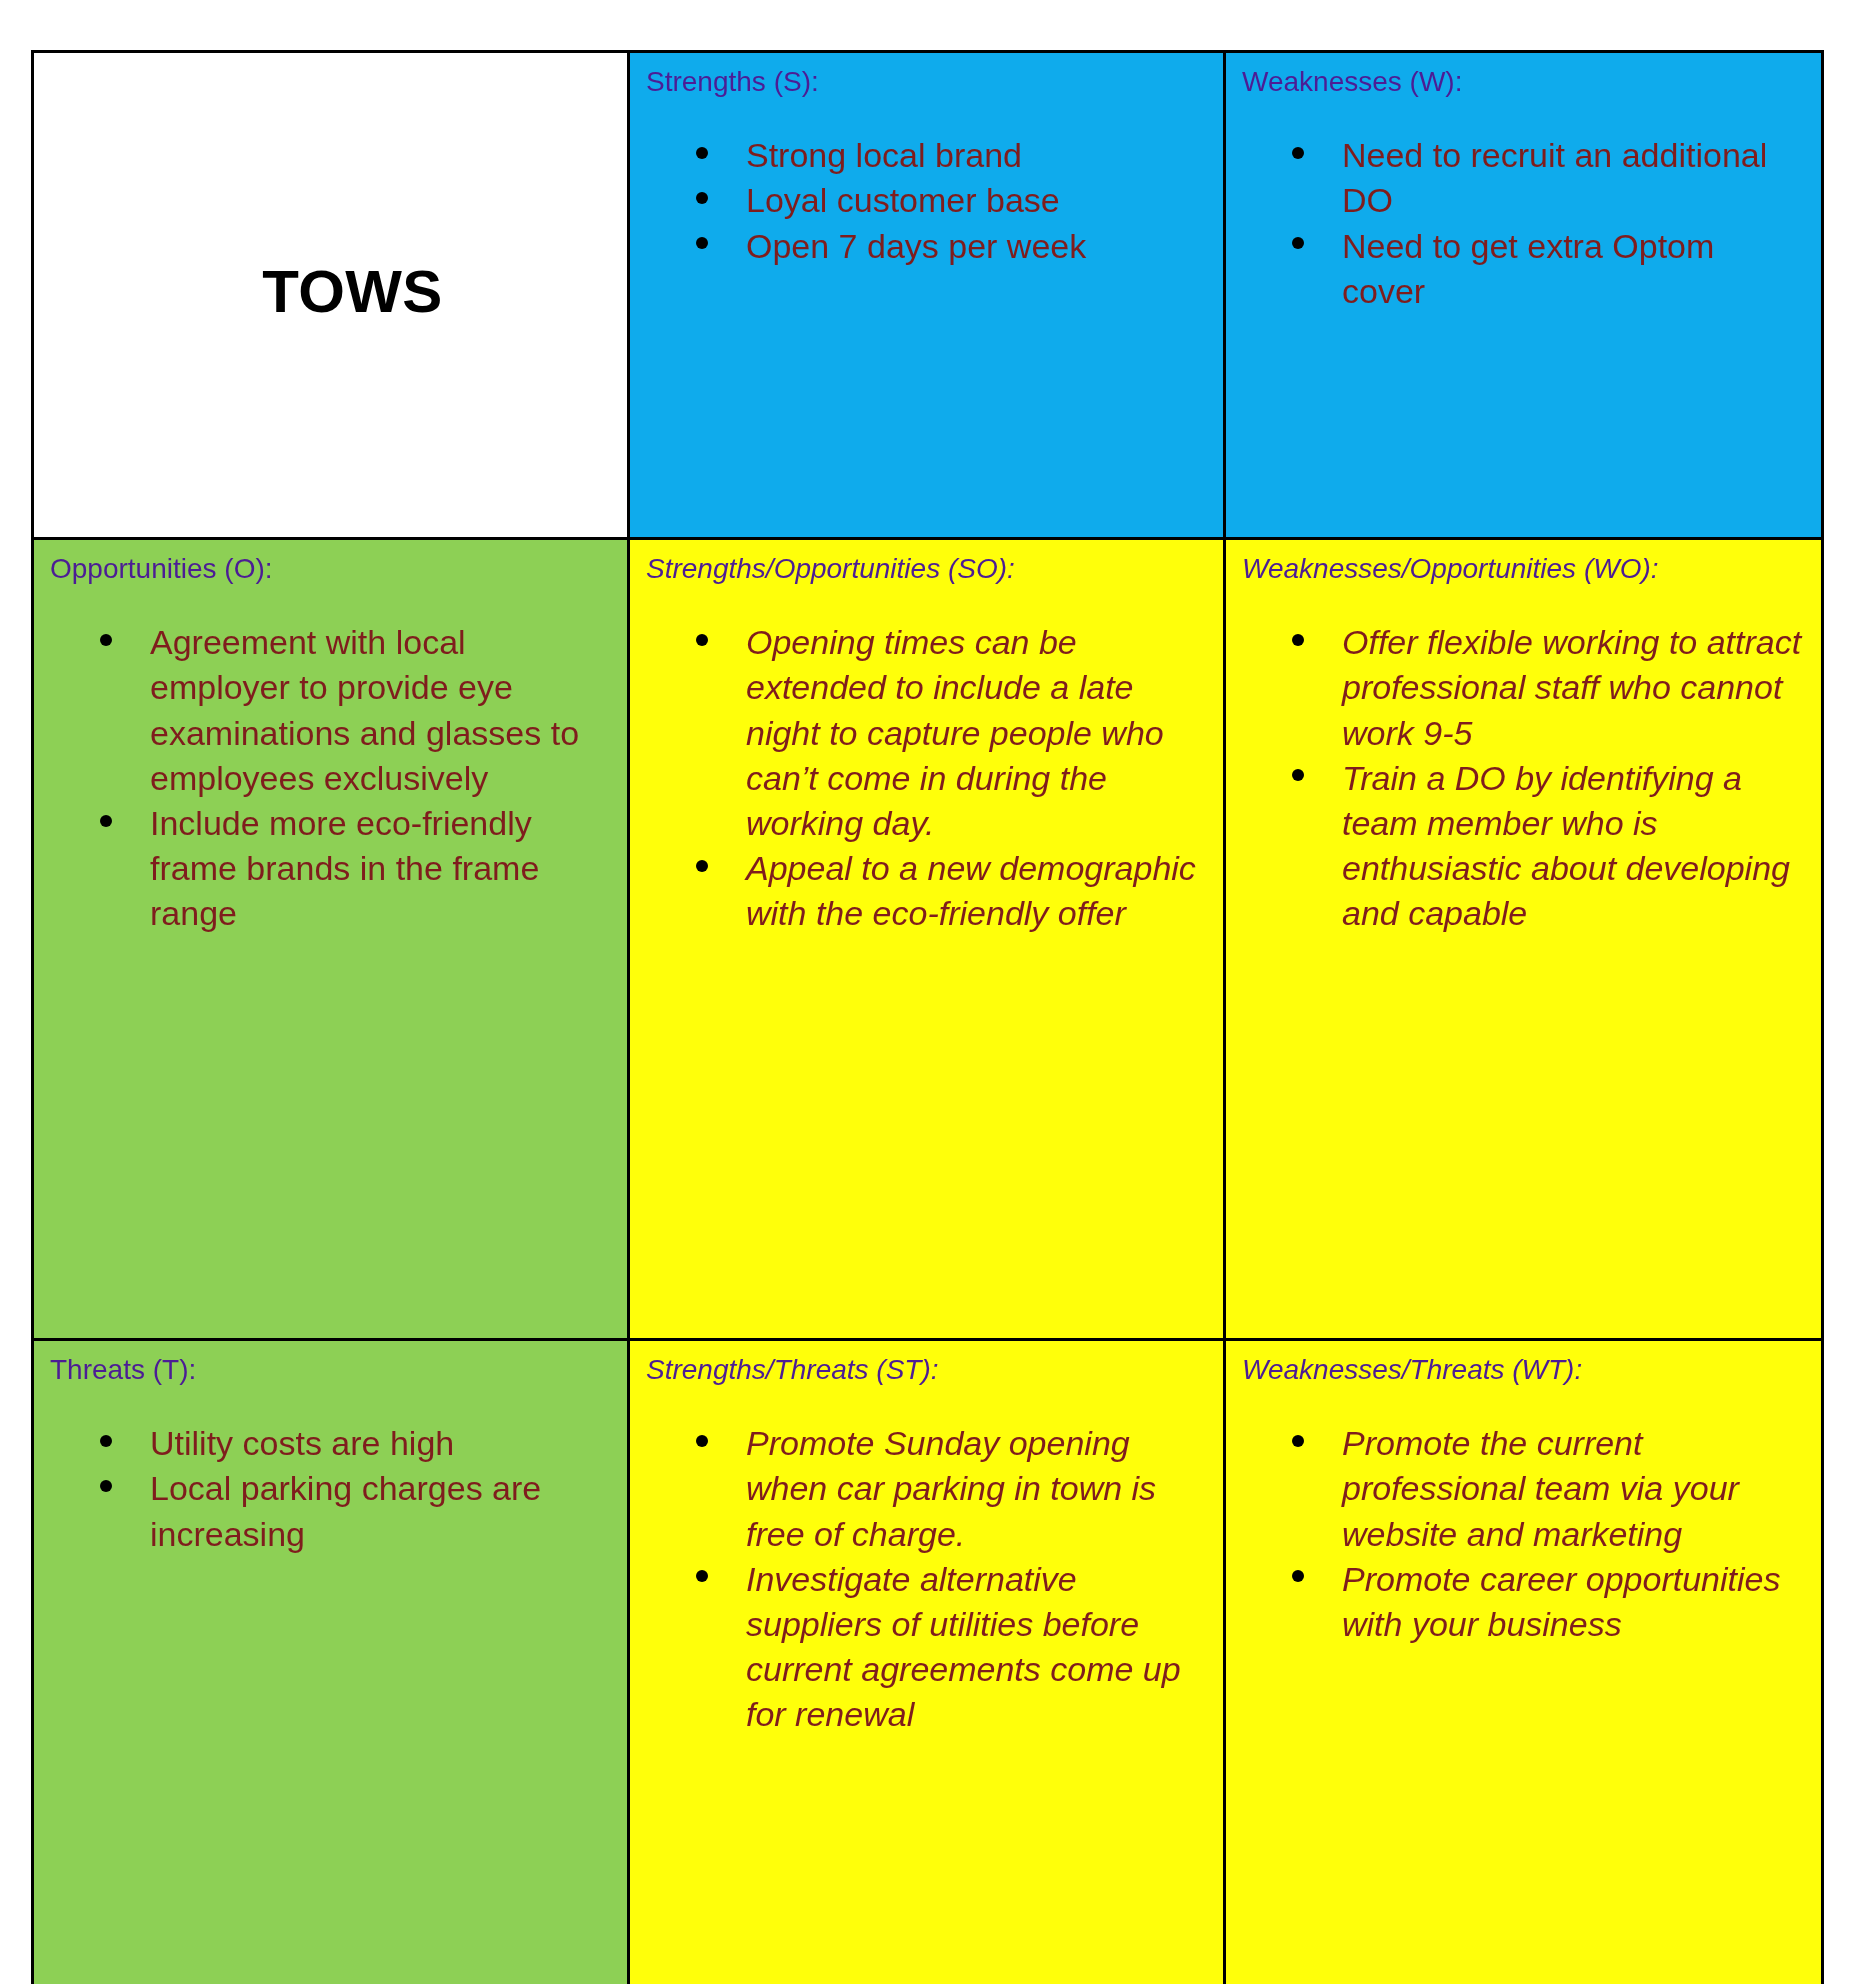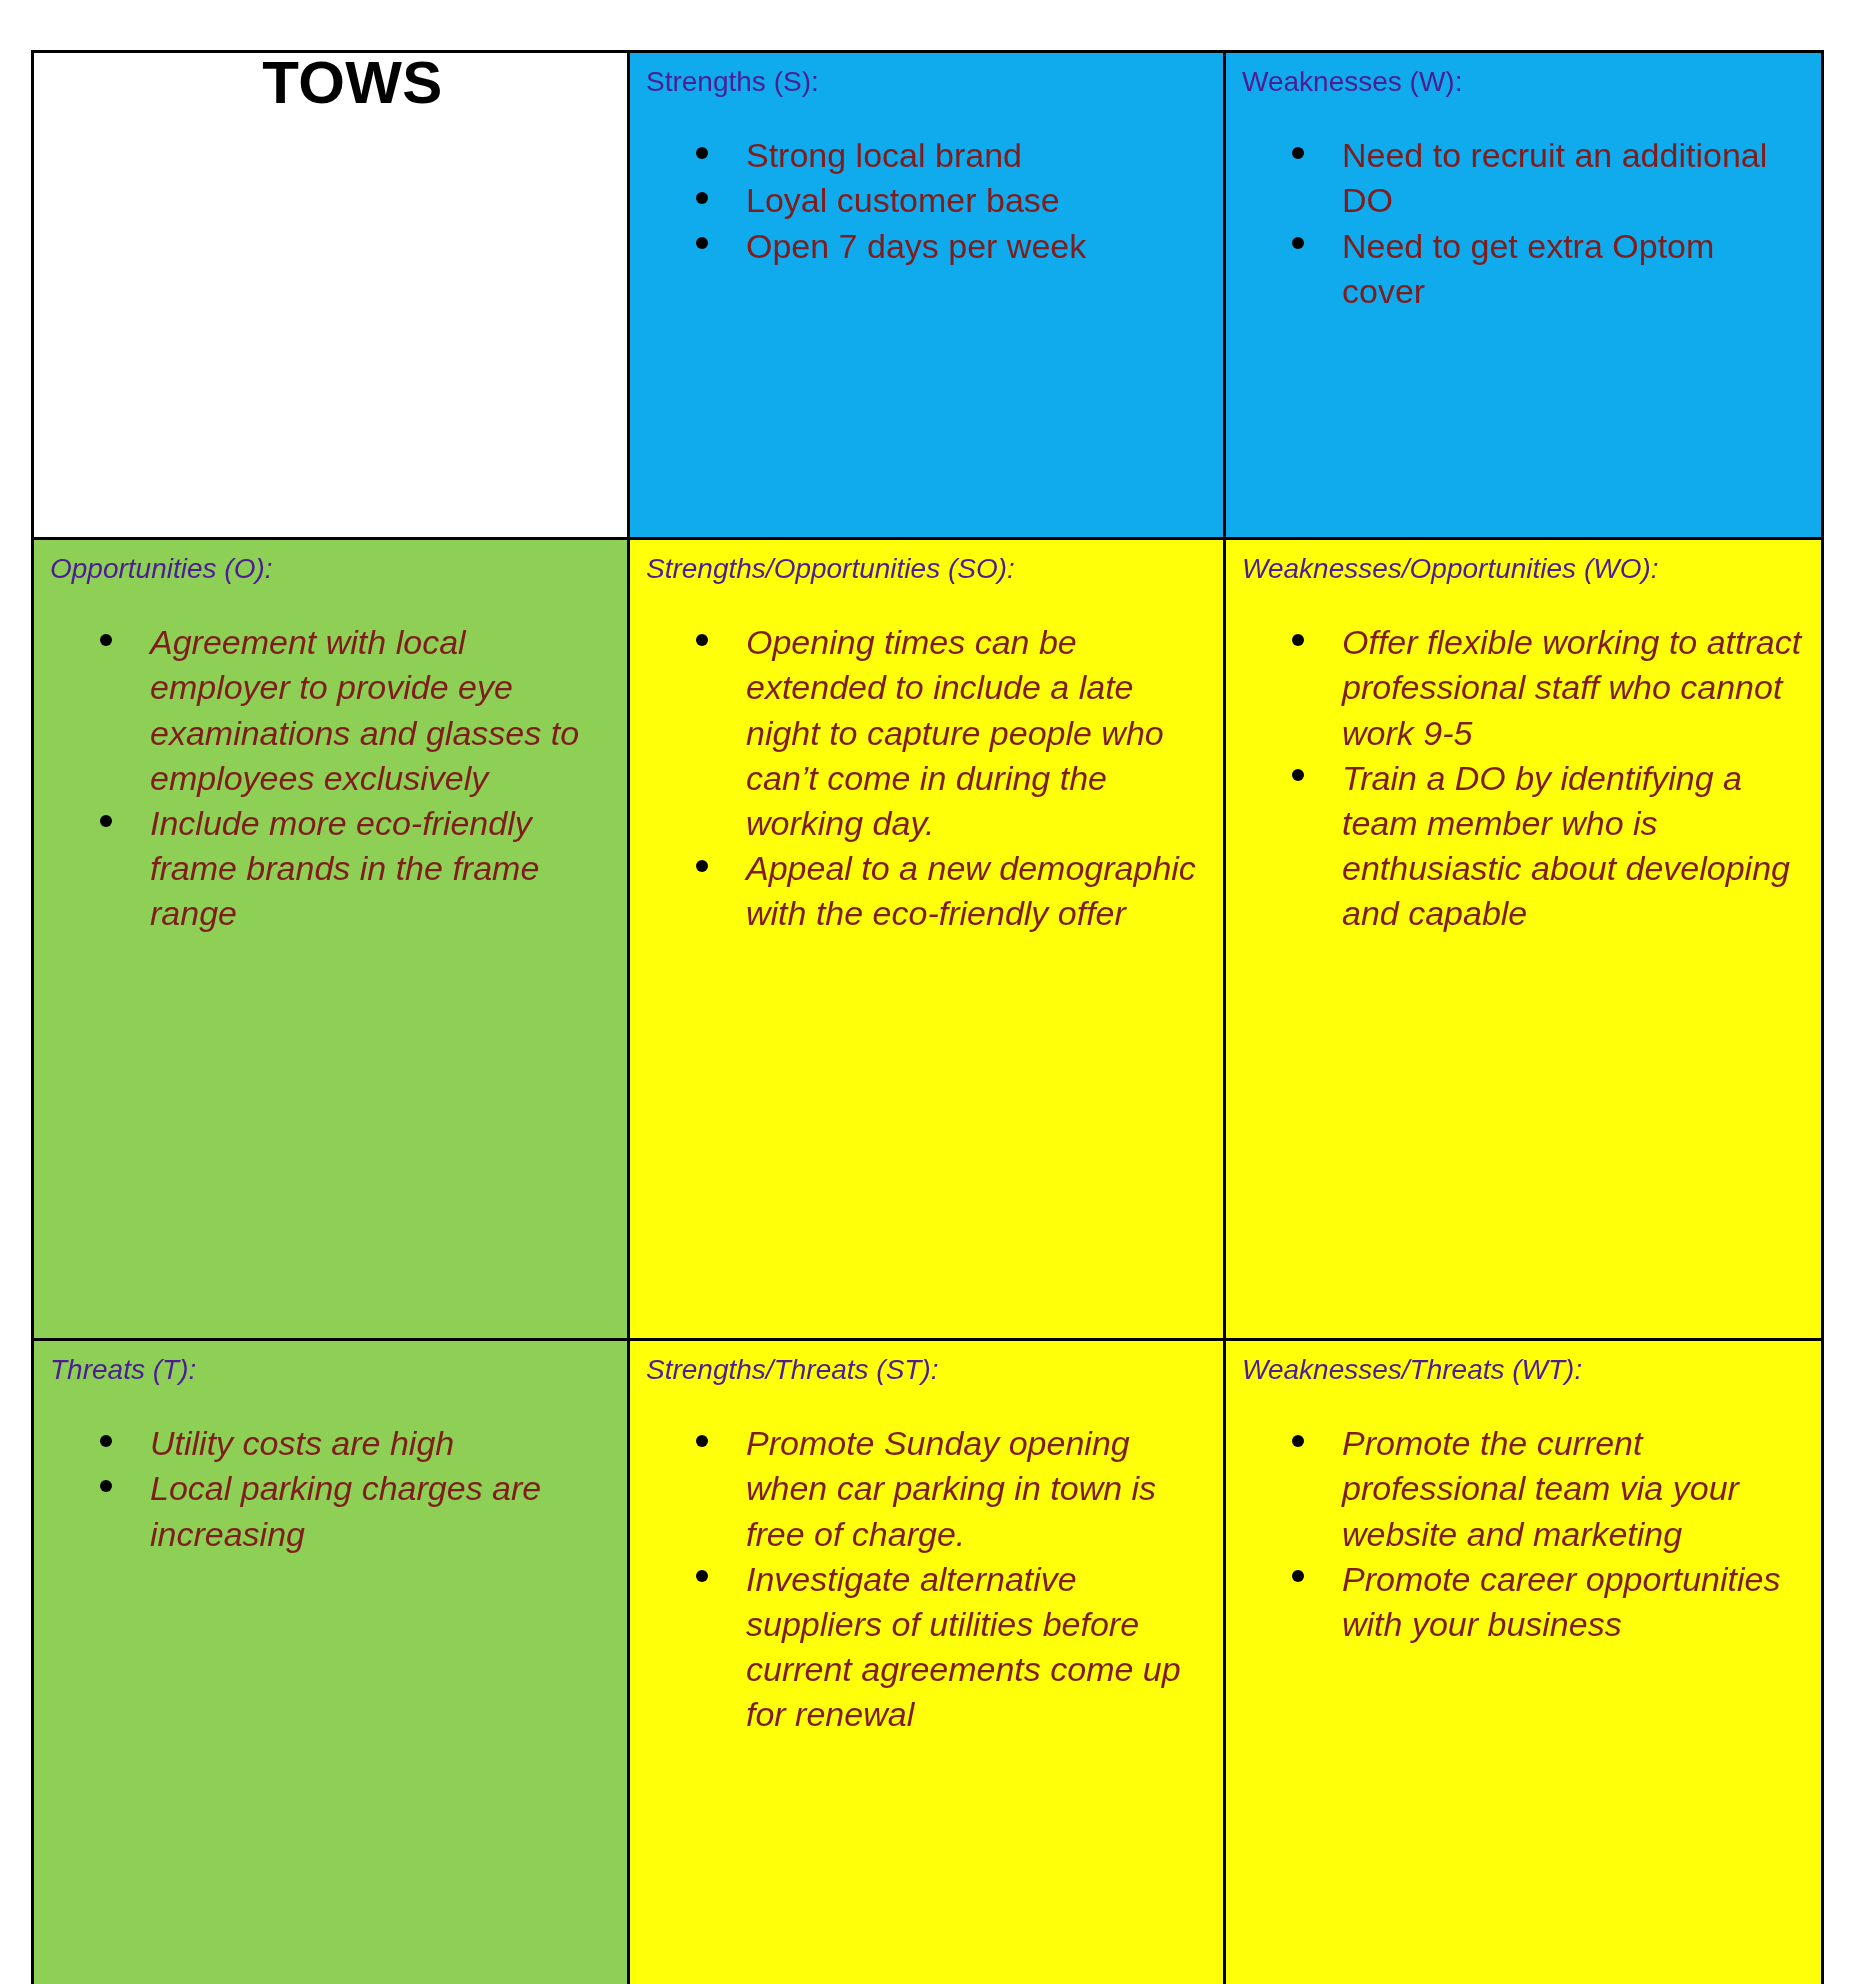--- a/index.html
+++ b/index.html
@@ -43,32 +43,32 @@
   col.c3 { width: 598px; }
 
   
   tr.row-head td { height: 484px; }
   tr.row-opp  td { height: 798px; }
   tr.row-thr  td { height: 756px; }
 
   
   .cell-white  { background: #ffffff; }
   .cell-blue   { background: #0FABEC; }
-  .cell-green  { background: #8DD055; font-style: italic; }
+  .cell-green  { background: #8DD055; }
   .cell-yellow { background: #FFFF0A; font-style: italic; }
 
   .cell-inner {
     padding: 13.5px 16px 8px 16px;
     box-sizing: border-box;
   }
 
   
   .tows-title-cell {
     display: flex;
-    align-items: flex-start;
+    align-items: center;
     justify-content: center;
     height: 477px;
     box-sizing: border-box;
     margin-left: 44px;
   }
   .tows-title {
     font-size: 60px;
     font-weight: bold;
     color: #000000;
     letter-spacing: 0.4px;

